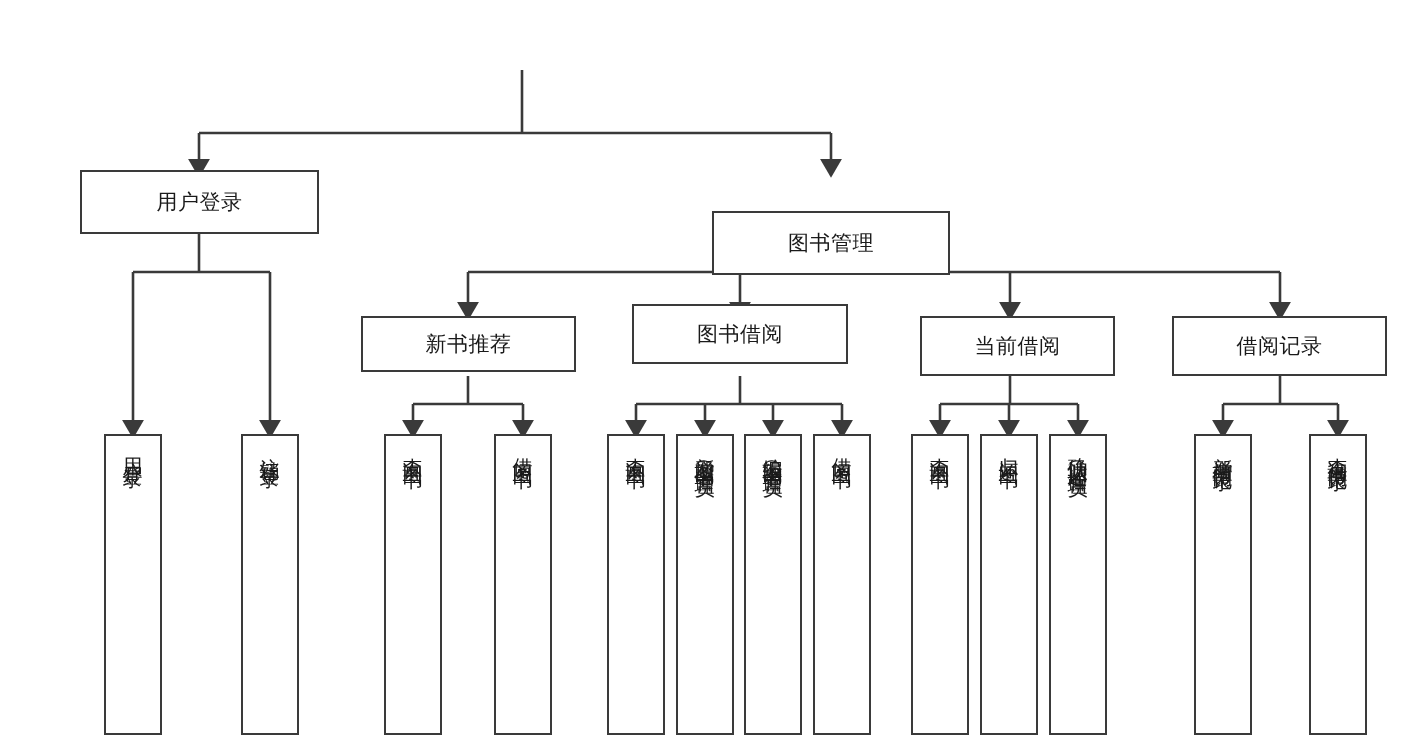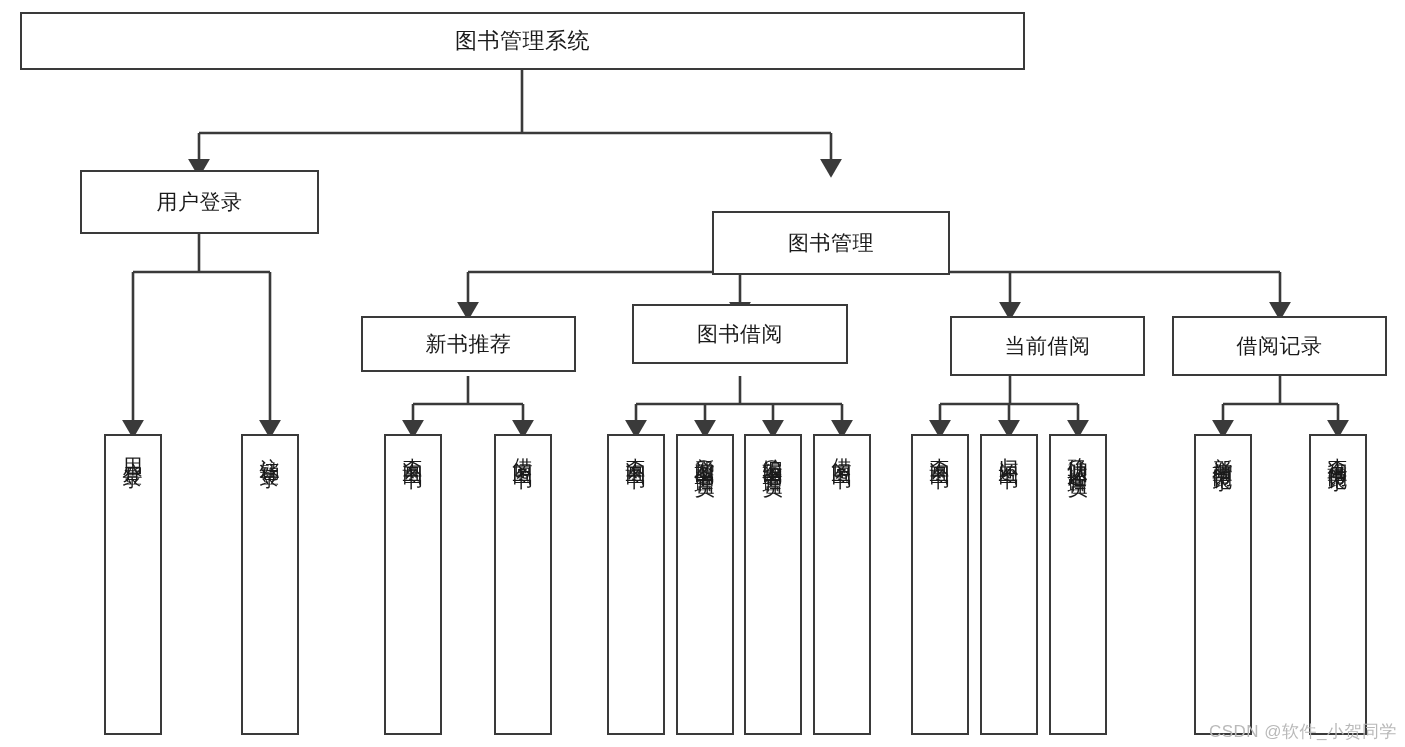--- a/index.html
+++ b/index.html
@@ -129,38 +129,35 @@
       <path d="M1009,404 L1009,424" marker-end="url(#arrow)"></path>
       <path d="M1078,404 L1078,424" marker-end="url(#arrow)"></path>
 
       <path d="M1280,376 L1280,404"></path>
       <path d="M1223,404 L1338,404"></path>
       <path d="M1223,404 L1223,424" marker-end="url(#arrow)"></path>
       <path d="M1338,404 L1338,424" marker-end="url(#arrow)"></path>
     </g>
   </svg>
 
-  <div class="node horiz root" style="left:20px; top:12px; width:1005px; height:58px;">
-    <span class="label">图书管理系统</span>
-  </div>
 
   <div class="node horiz" style="left:80px; top:170px; width:239px; height:64px;">
     <span class="label">用户登录</span>
   </div>
   <div class="node horiz" style="left:712px; top:170px; width:238px; height:64px;margin-top:41px;">
     <span class="label">图书管理</span>
   </div>
 
   <div class="node horiz" style="left:361px; top:316px; width:215px; height:56px;">
     <span class="label">新书推荐</span>
   </div>
   <div class="node horiz" style="left:632px; top:304px; width:216px; height:60px;">
     <span class="label">图书借阅</span>
   </div>
-  <div class="node horiz" style="left:950px; top:316px; width:195px; height:60px;">
+  <div class="node horiz" style="left:920px; top:316px; width:195px; height:60px;">
     <span class="label">当前借阅</span>
   </div>
   <div class="node horiz" style="left:1172px; top:316px; width:215px; height:60px;align-items:center;">
     <span class="label">借阅记录</span>
   </div>
 
   <div class="node vert" style="left:104px; top:434px; width:58px; height:301px;">
     <span class="label">用户登录</span>
   </div>
   <div class="node vert" style="left:241px; top:434px; width:58px; height:301px;">
@@ -197,15 +194,14 @@
     <span class="label">确认归还（管理员）</span>
   </div>
 
   <div class="node vert tall" style="left:1194px; top:434px; width:58px; height:301px;">
     <span class="label">新增借阅记录</span>
   </div>
   <div class="node vert tall" style="left:1309px; top:434px; width:58px; height:301px;">
     <span class="label">查询借阅记录</span>
   </div>
 
-  <div id="watermark">CSDN @软件_小贺同学</div>
 
 </div>
 
 </body></html>

